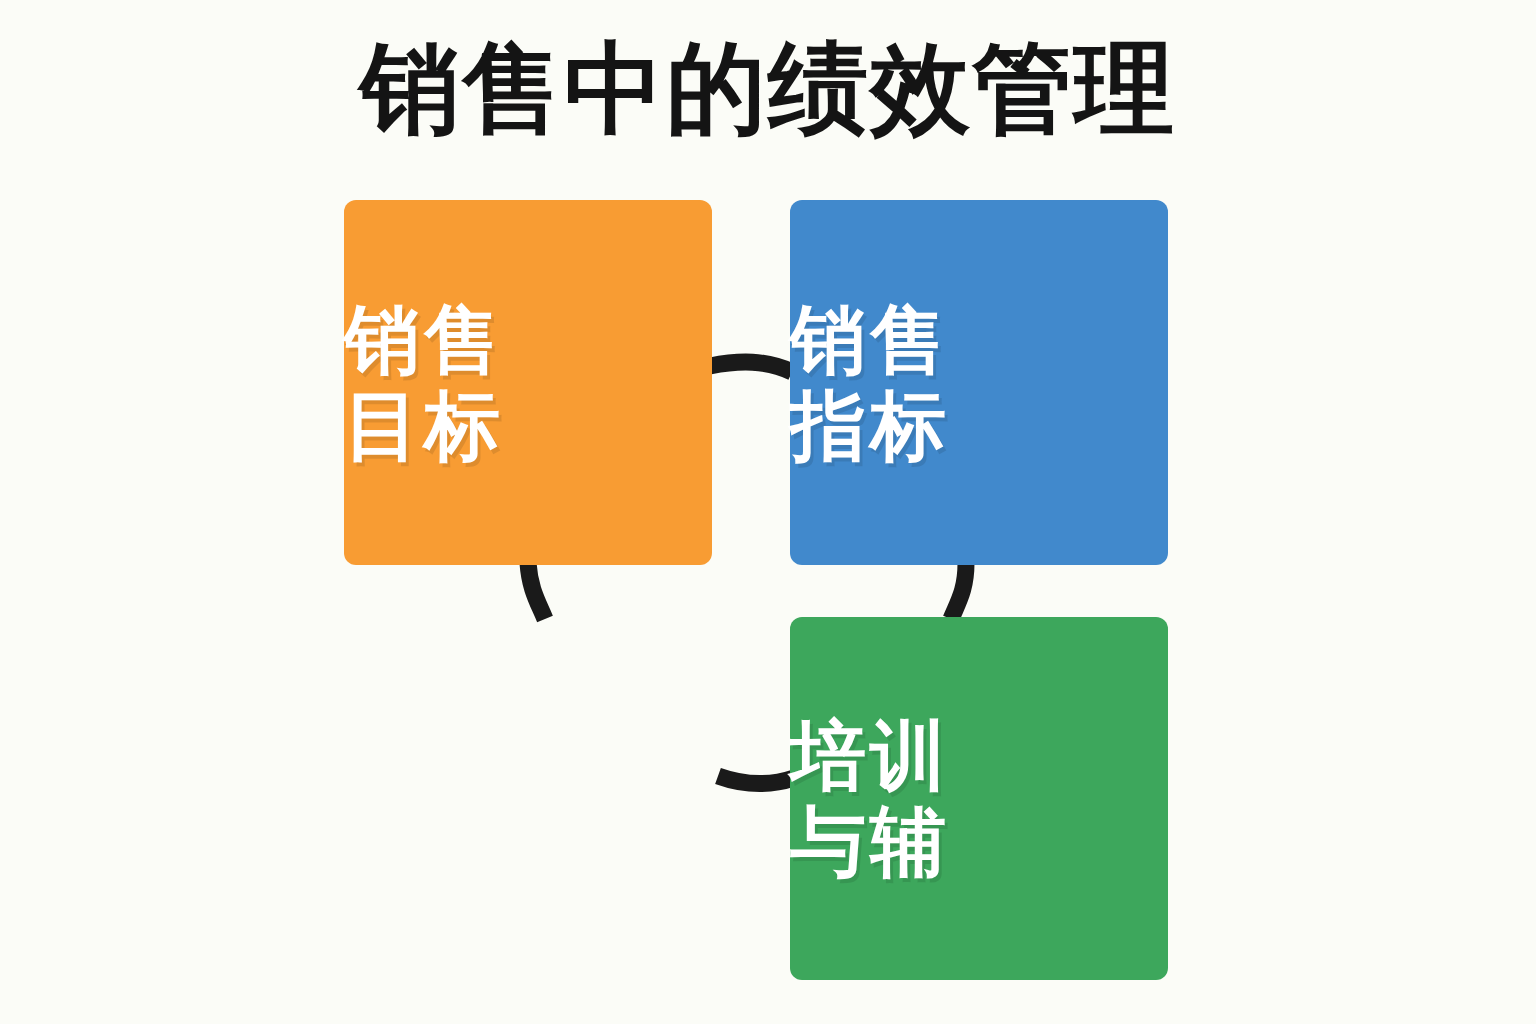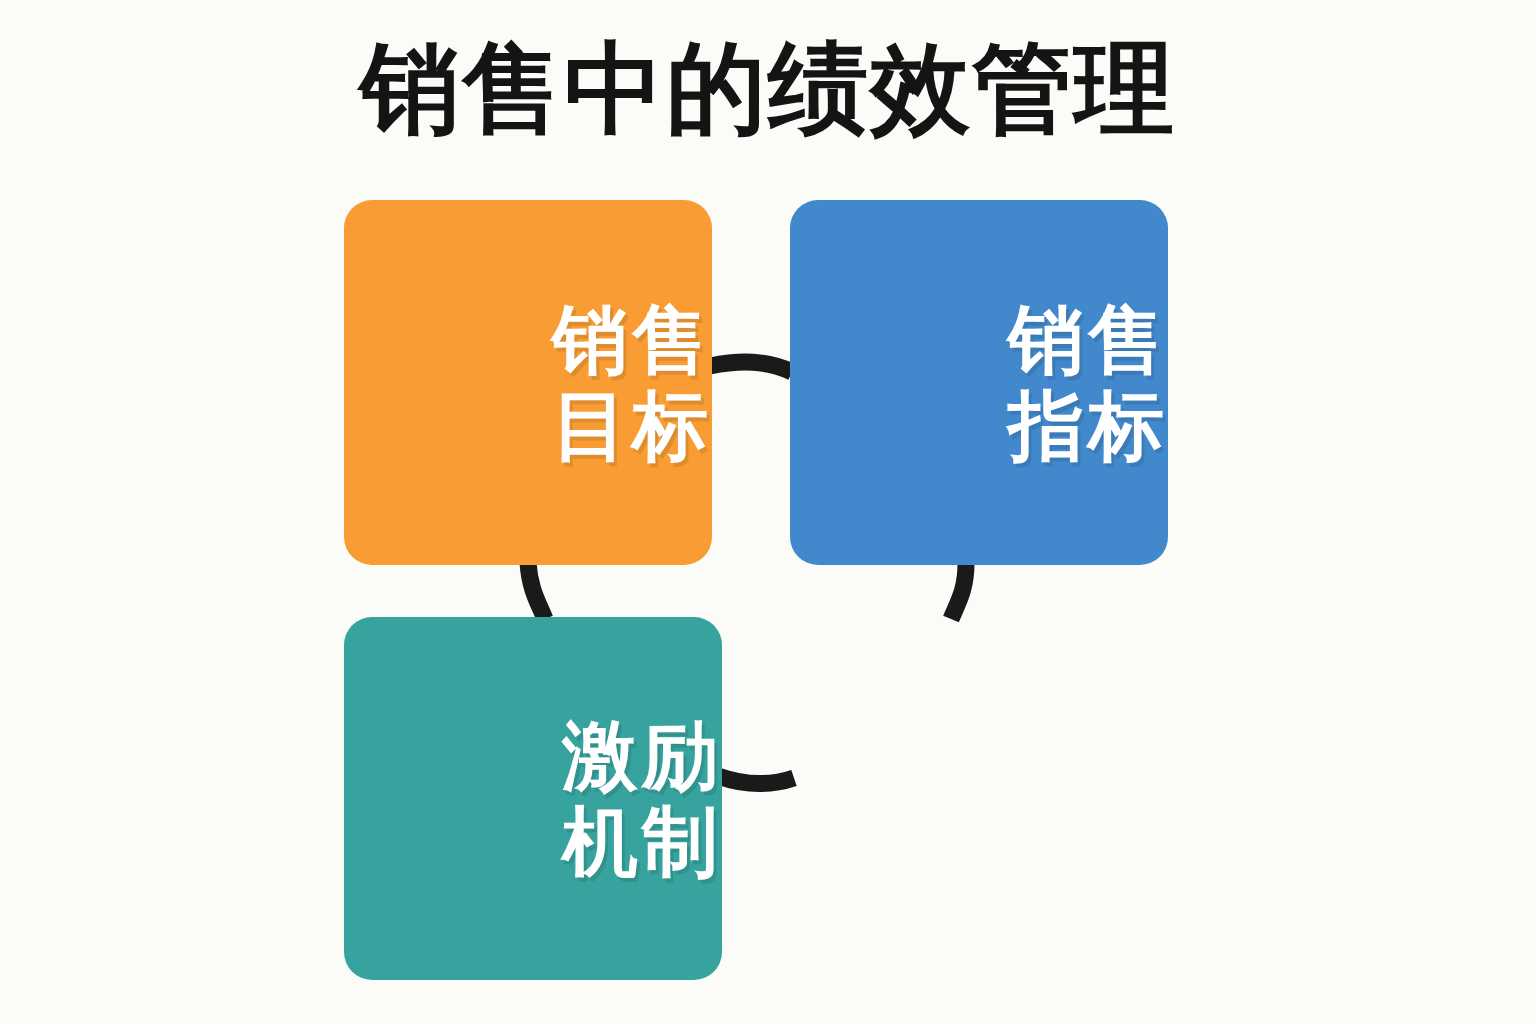--- a/index.html
+++ b/index.html
@@ -51,24 +51,24 @@
     position: absolute;
     left: 0;
     top: 0;
     width: 1536px;
     height: 1024px;
     pointer-events: none;
   }
 
   .node {
     position: absolute;
-    border-radius: 28px;
+    border-radius: 12px;
     display: flex;
     flex-direction: column;
-    align-items: flex-end;
+    align-items: flex-start;
     justify-content: center;
     box-sizing: border-box;
   }
 
   .node-label {
     font-size: 76px;
     line-height: 1.12;
     font-weight: 800;
     color: #ffffff;
     text-align: center;
@@ -107,20 +107,20 @@
     <div class="node" id="node-sales-goal" style="background:#f89c33">
       <div class="node-label" style="color: rgb(255, 255, 255);">销售
 目标</div>
     </div>
 
     <div class="node" id="node-sales-kpi" style="background:#4189cc">
       <div class="node-label" style="color: rgb(255, 255, 255);">销售
 指标</div>
     </div>
 
-    <div class="node" id="node-incentive" style="background:#37a39e">
-      <div class="node-label" style="color: rgb(255, 255, 255);">激励
-机制</div>
+
+    <div class="node" id="node-training" style="background:#3da75c">
+      <div class="node-label" style="color: rgb(255, 255, 255);">培训
+与辅</div>
     </div>
-
 
   </div>
 </div>
 
 </body></html>

